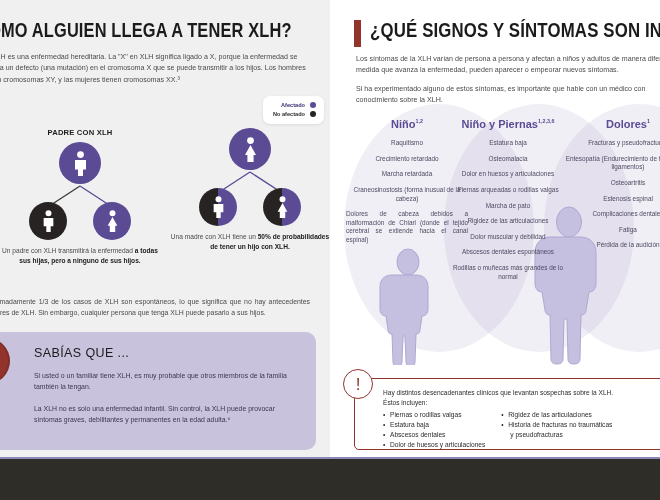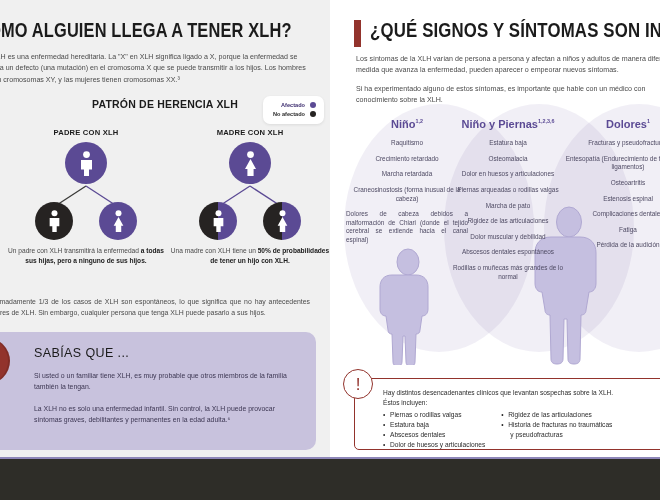--- a/index.html
+++ b/index.html
@@ -69,21 +69,21 @@
     display: flex; align-items: center; justify-content: flex-end;
     gap: 5px; font-size: 5.6px; font-weight: 700; line-height: 1.6;
   }
   .legend-row .lbl { color: #3c2c6e; }
   .legend-row.off .lbl { color: #2b2b2b; }
   .dot { width: 6px; height: 6px; border-radius: 50%; display: inline-block; }
   .dot.aff { background: #5b4a94; }
   .dot.noaff { background: #262322; }
 
   .tree { position: absolute; top: 128px; }
-  #tree-father { left: 6px; width: 160px; }
+  #tree-father { left: 0; width: 160px; }
   #tree-mother { left: 170px; width: 160px; }
   .tree-label {
     text-align: center; font-size: 7.6px; font-weight: 700;
     color: #1b1b1b; letter-spacing: .2px; margin-bottom: 5px;
   }
   .tree-parent { display: flex; justify-content: center; }
   .tree-children {
     display: flex; justify-content: center; gap: 26px; margin-top: 18px;
   }
   .node {
@@ -208,21 +208,20 @@
 <body>
 
 <div id="viewer">
 
   <div class="page" id="page-left">
 
     <div class="l-title">¿CÓMO ALGUIEN LLEGA A TENER XLH?</div>
 
     <div class="l-intro">La XLH es una enfermedad hereditaria. La "X" en XLH significa ligado a X, porque la enfermedad se debe a un defecto (una mutación) en el cromosoma X que se puede transmitir a los hijos. Los hombres tienen cromosomas XY, y las mujeres tienen cromosomas XX.³</div>
 
-    <div class="l-subtitle">PATRÓN DE HERENCIA XLH</div>
 
     <div class="legend-card">
       <div class="legend-row">
         <span class="lbl">Afectado</span>
         <span class="dot aff"></span>
       </div>
       <div class="legend-row off">
         <span class="lbl">No afectado</span>
         <span class="dot noaff"></span>
       </div>
@@ -257,21 +256,20 @@
             </svg>
           </div>
         </div>
       </div>
       <div class="tree-caption">
         <span>Un padre con XLH transmitirá la enfermedad </span><b>a todas sus hijas, pero a ninguno de sus hijos.</b>
       </div>
     </div>
 
     <div class="tree" id="tree-mother">
-      <div class="tree-label">MADRE CON XLH</div>
       <div style="position:relative;">
         <svg class="connector" viewBox="0 0 160 130">
           <line x1="80" y1="44" x2="37" y2="72" stroke="#5b4a94" stroke-width="1.3"></line>
           <line x1="80" y1="44" x2="123" y2="72" stroke="#5b4a94" stroke-width="1.3"></line>
         </svg>
         <div class="tree-parent">
           <div class="node purple">
             <svg width="17" height="25" viewBox="0 0 17 25">
               <circle cx="8.5" cy="3.6" r="3.4" fill="#fff"></circle>
               <path d="M8.5 8 L14 18 H11.6 V25 H5.4 V18 H3 z" fill="#fff"></path>

